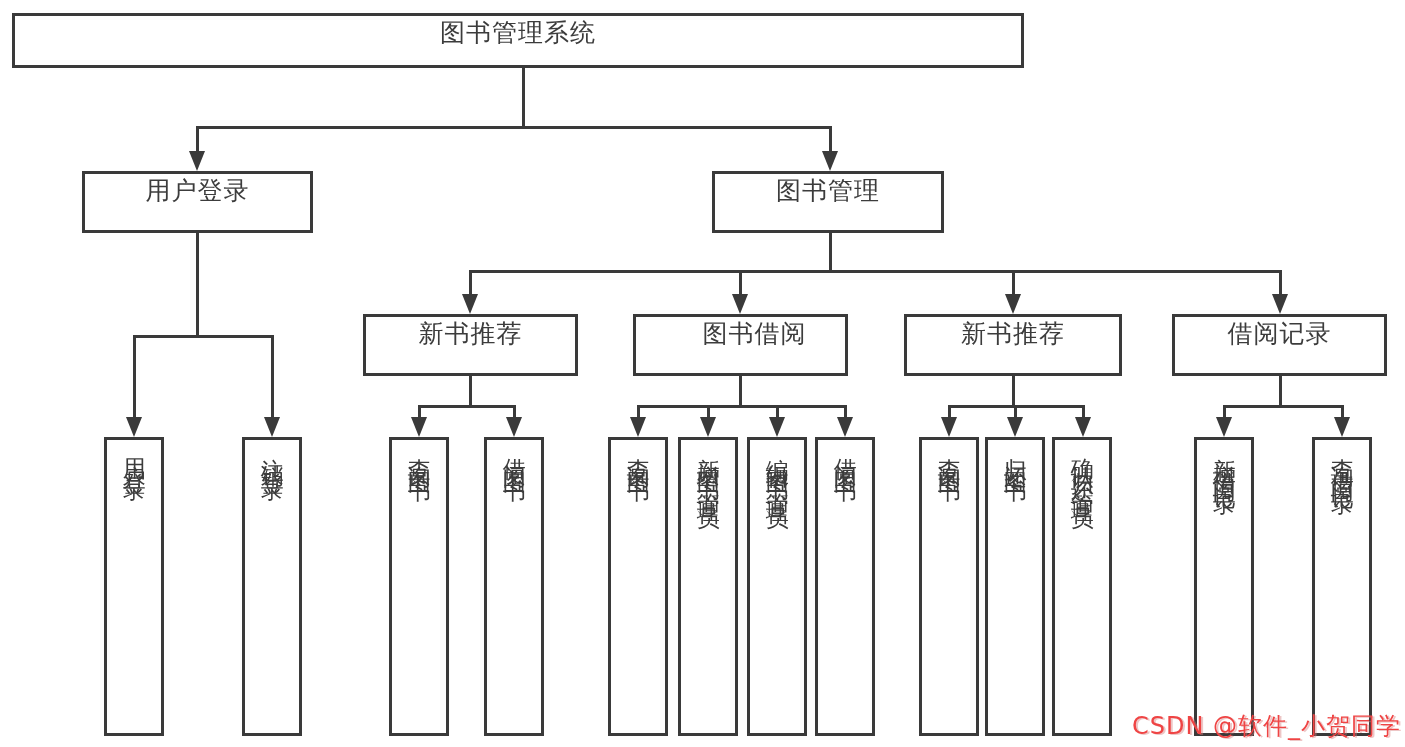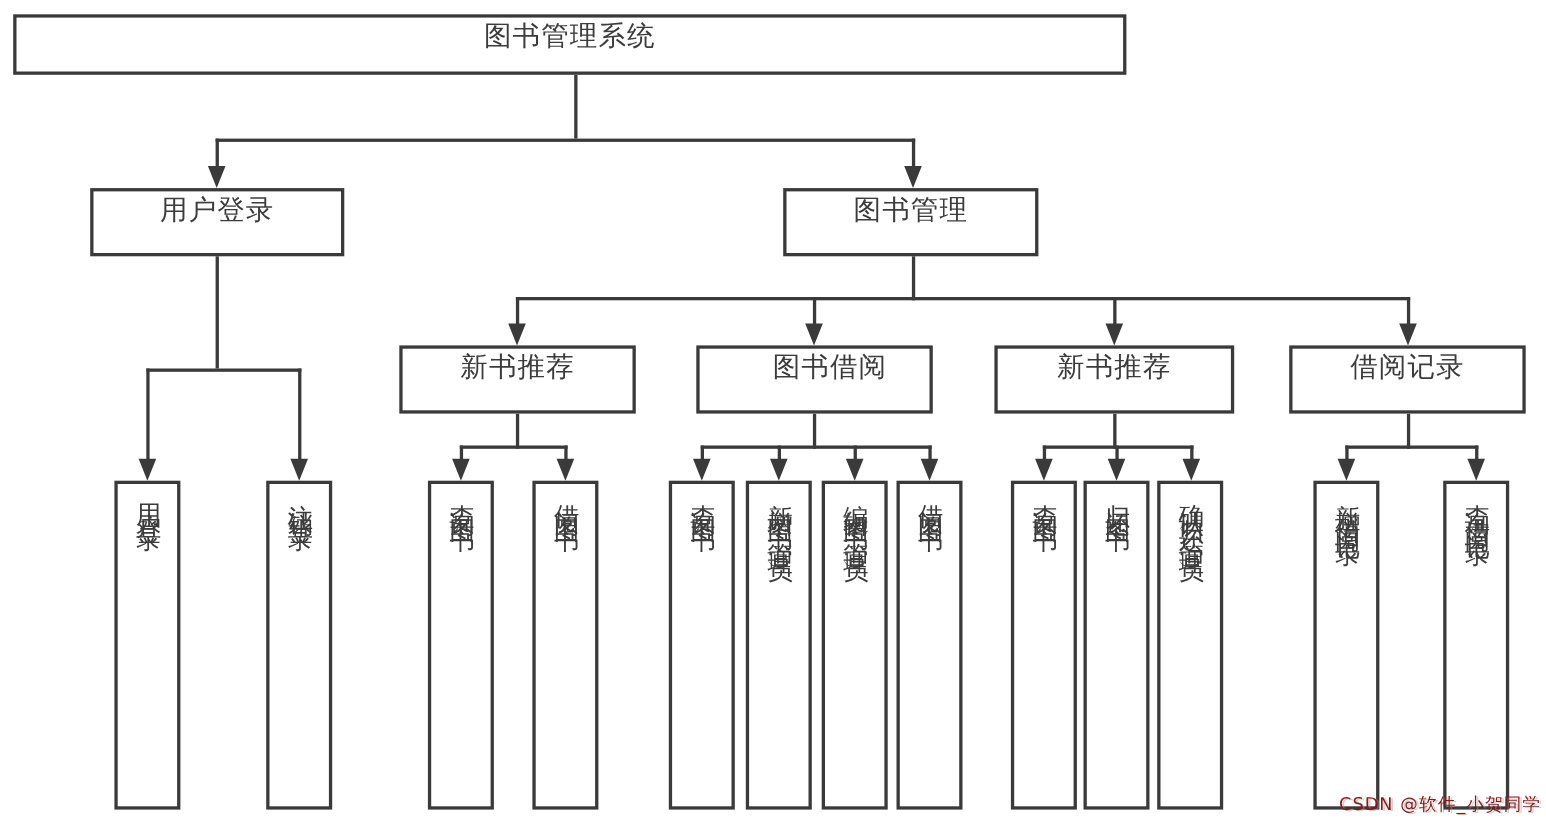--- a/index.html
+++ b/index.html
@@ -20,21 +20,21 @@
   .vline,.hline{position:absolute;background:#3a3a3a;z-index:1;}
   .vline{width:3px;}
   .hline{height:3px;}
   .arrow-head{
     position:absolute;width:0;height:0;z-index:1;
     border-left:8px solid transparent;border-right:8px solid transparent;
     border-top:20px solid #3a3a3a;
   }
   .watermark{
     position:absolute;right:4px;bottom:5px;z-index:9;
-    font-size:16px;color:#7f1d1d;letter-spacing:1px;white-space:nowrap;
+    font-size:24px;color:#ef4444;letter-spacing:1px;white-space:nowrap;
     text-shadow:2px 1px 0 rgba(214,128,128,0.45);
   }
 </style>
 </head>
 <body>
 
 <div id="canvas">
 
   <div class="vline" style="left:521.5px;top:68px;height:58px;"></div>
   <div class="hline" style="left:195.5px;top:126px;width:636px;"></div>

